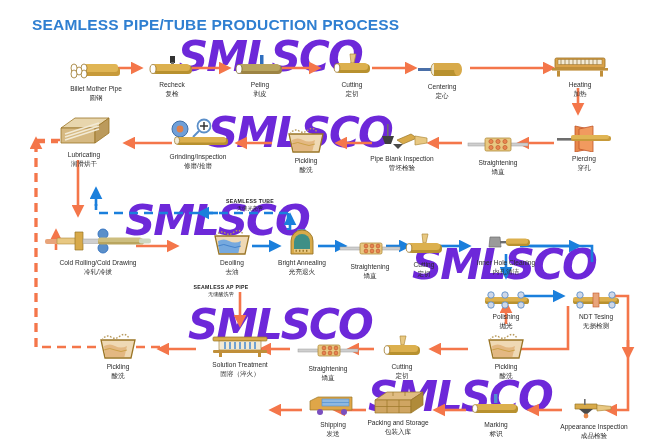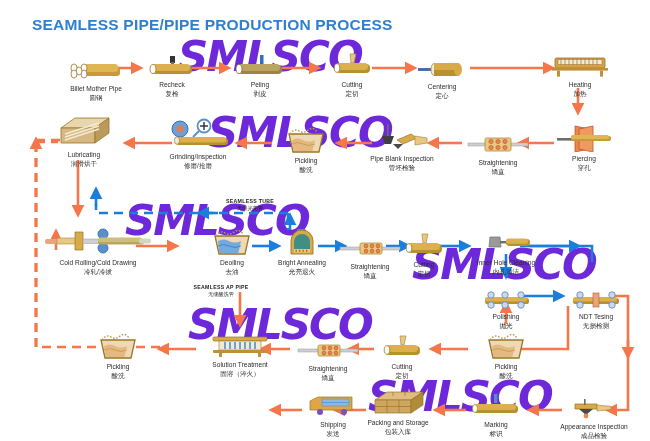--- a/index.html
+++ b/index.html
@@ -44,21 +44,21 @@
 
   <div id="wm">
     <div class="wmtext" style="left:178px;top:32px;">SMLSCO</div>
     <div class="wmtext" style="left:208px;top:108px;">SMLSCO</div>
     <div class="wmtext" style="left:125px;top:196px;">SMLSCO</div>
     <div class="wmtext" style="left:188px;top:300px;">SMLSCO</div>
     <div class="wmtext" style="left:412px;top:240px;">SMLSCO</div>
     <div class="wmtext" style="left:368px;top:372px;">SMLSCO</div>
   </div>
 
-  <div class="title">SEAMLESS PIPE/PIPE PRODUCTION PROCESS</div>
+  <div class="title">SEAMLESS PIPE/TUBE PRODUCTION PROCESS</div>
 
   <svg id="links" viewBox="0 0 650 441">
     <defs>
       <marker id="ar-o" markerWidth="5" markerHeight="5" refX="3.6" refY="2.5" orient="auto">
         <path d="M0,0 L5,2.5 L0,5 z" fill="#f4764a"></path>
       </marker>
       <marker id="ar-b" markerWidth="5" markerHeight="5" refX="3.6" refY="2.5" orient="auto">
         <path d="M0,0 L5,2.5 L0,5 z" fill="#1a7fdc"></path>
       </marker>
     </defs>

